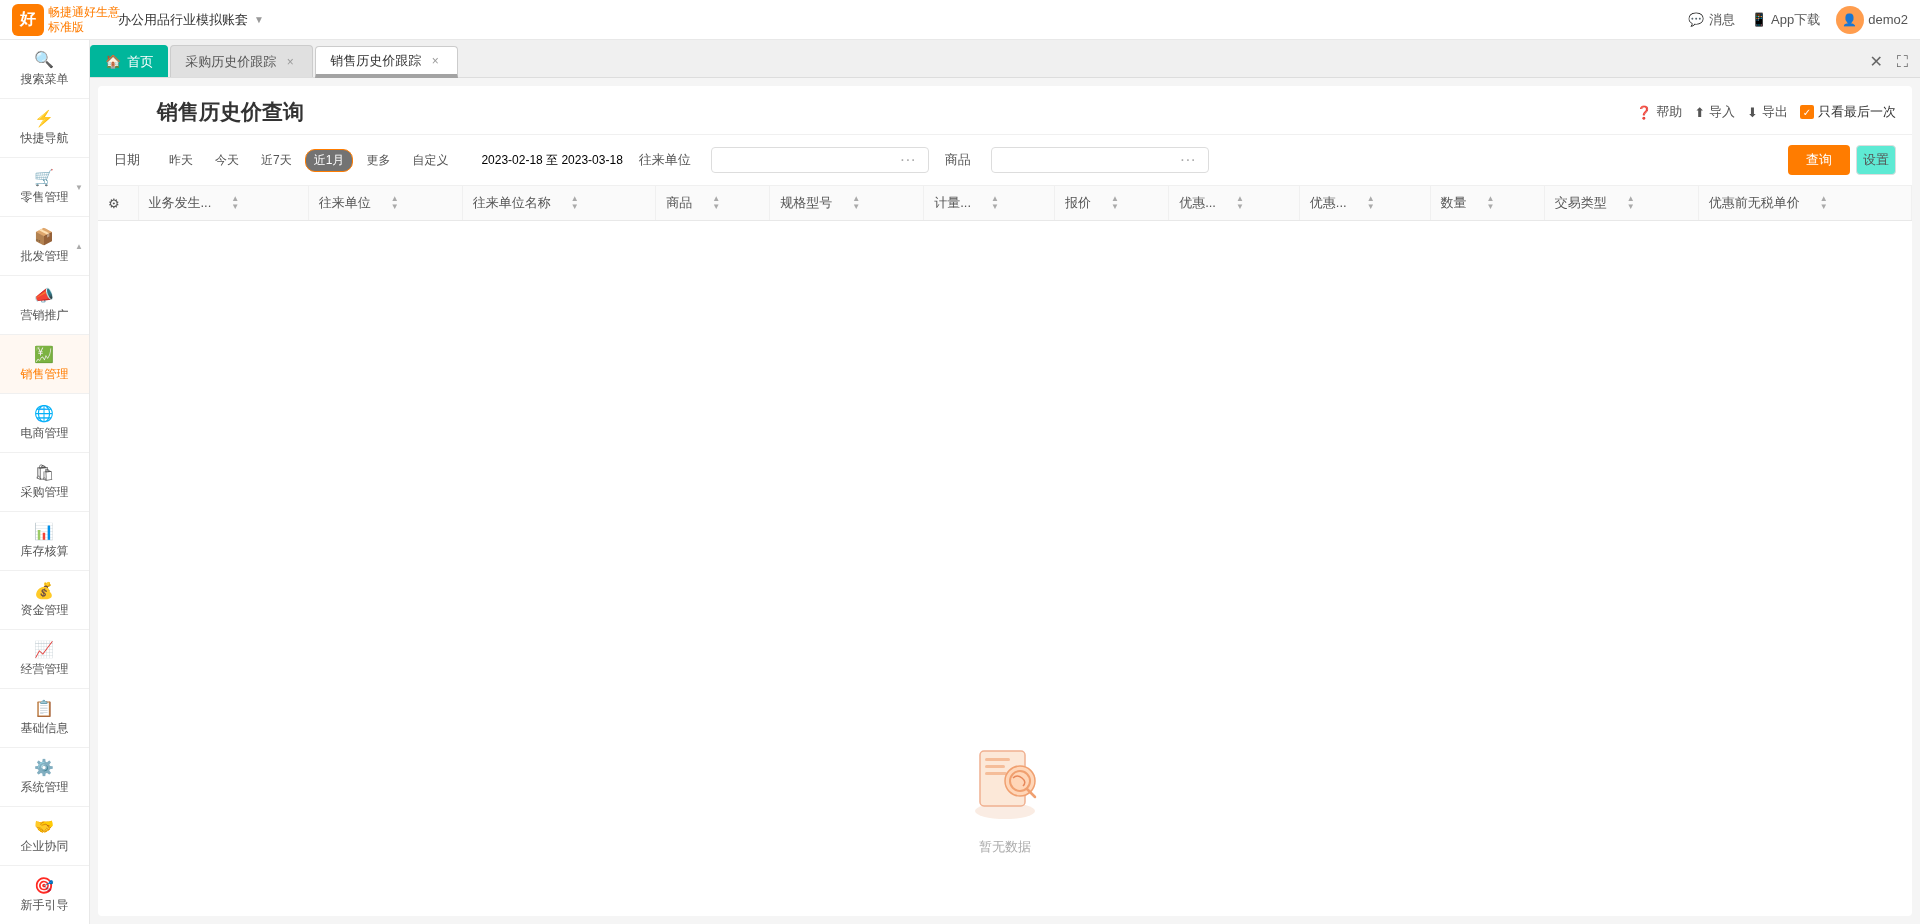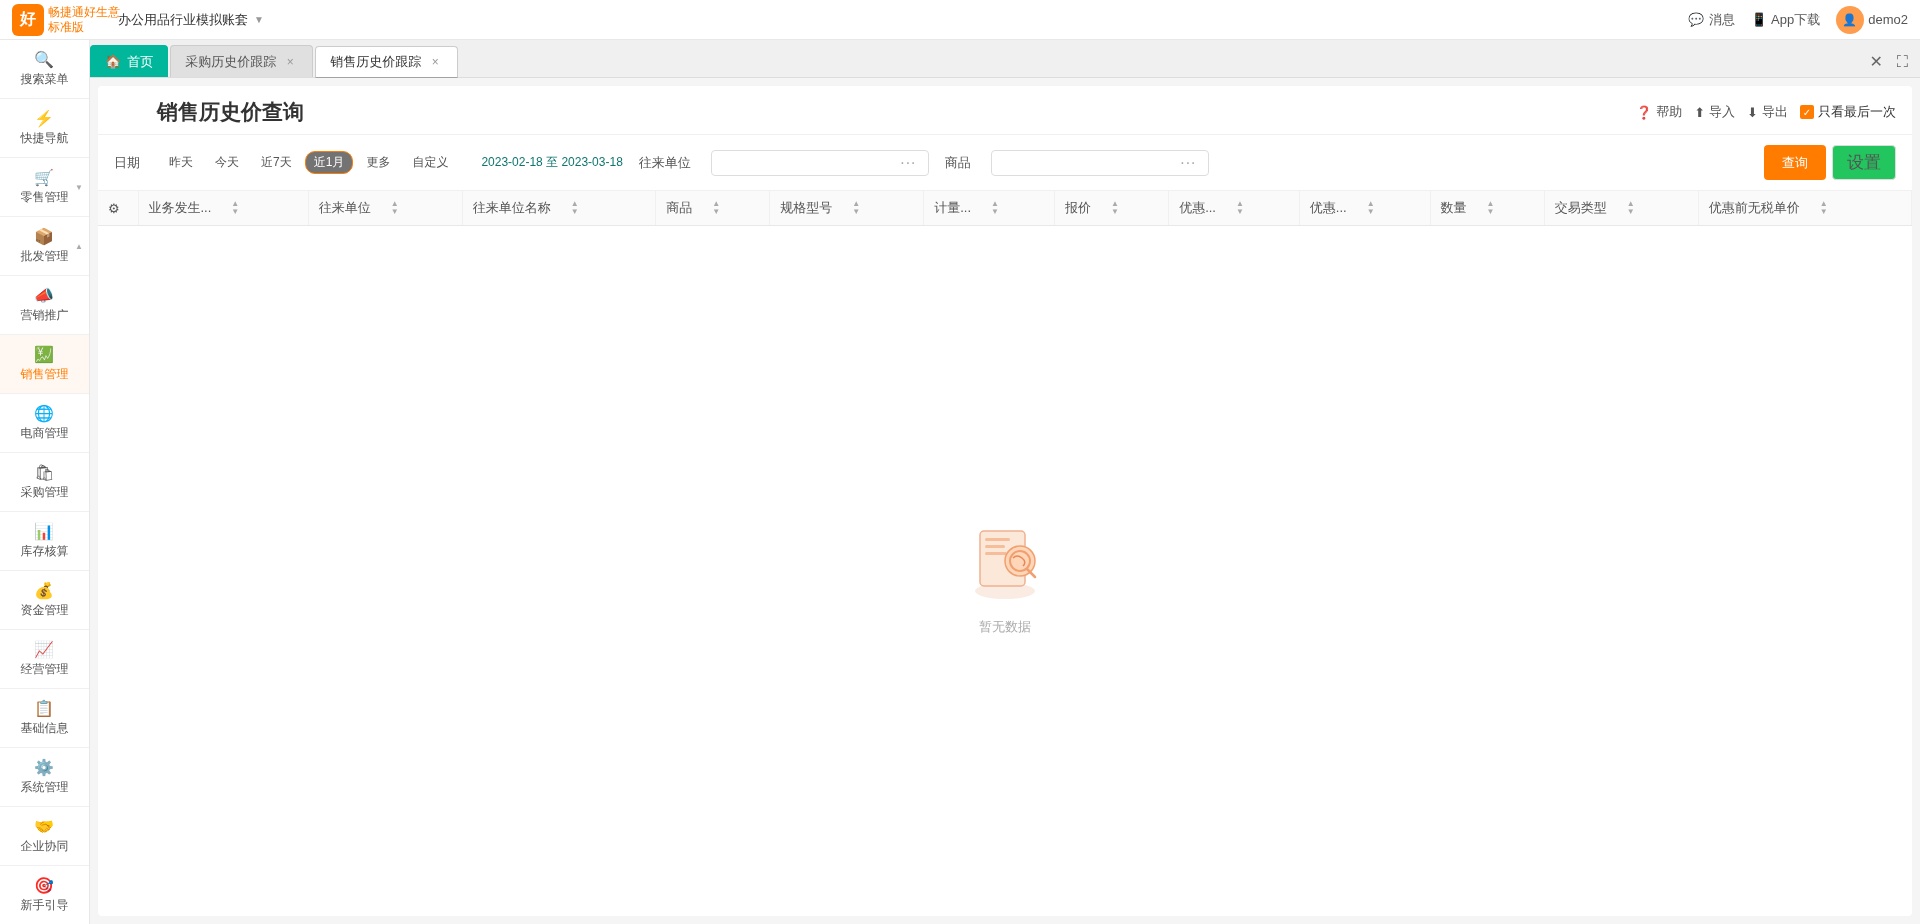--- a/index.html
+++ b/index.html
@@ -137,21 +137,21 @@
       border-radius: 4px 4px 0 0;
       cursor: pointer;
       font-size: 13px;
       color: #555;
       margin-right: 2px;
       gap: 6px;
     }
     .tab.active {
       background: #fff;
       color: #333;
-      border-bottom: 1px solid #a3a3a3;
+      border-bottom: 4px solid #a3a3a3;
       margin-bottom: -1px;
       z-index: 1;
     }
     .tab-home {
       background: #00b69b;
       color: #fff;
       border-color: #00b69b;
     }
     .tab-close {
       font-size: 12px;
@@ -278,21 +278,21 @@
       border: 1px solid transparent;
       text-align: center;
     }
     .date-btn.active {
       background: #737373;
       color: white;
       border-color: #ff7c00;
     }
     .date-range-text {
       font-size: 12px;
-      color: #0f766e;
+      color: #000000;
       margin-left: 4px;
     }
     .filter-input-wrapper {
       display: flex;
       align-items: center;
       border: 1px solid #ddd;
       border-radius: 4px;
       padding: 3px 8px;
       min-width: 200px;
       background: #fff;
@@ -313,27 +313,27 @@
     .search-btn {
       background: #ff7c00;
       color: white;
       border: none;
       border-radius: 4px;
       padding: 6px 18px;
       cursor: pointer;
       font-size: 13px;
     }
     .settings-btn {
-      background: #22c55e;
+      background: #5eead4;
       color: #555;
       border: 1px solid #ddd;
       border-radius: 4px;
-      padding: 5px 14px;
-      cursor: pointer;
-      font-size: 17px;
+      padding: 5px 6px;
+      cursor: pointer;
+      font-size: 13px;
     }
     .search-settings-group {
       display: flex;
       flex-direction: row;
       gap: 6px;
       margin-left: auto;
     }
 
     
     .table-area {
@@ -376,21 +376,21 @@
       width: 40px;
       text-align: center;
     }
 
     
     .empty-state {
       flex: 1;
       display: flex;
       flex-direction: column;
       align-items: center;
-      justify-content: center;
+      justify-content: flex-end;
       padding: 60px 0;
     }
     .empty-icon {
       width: 100px;
       height: 100px;
       margin-bottom: 12px;
     }
     .empty-text {
       color: #aaa;
       font-size: 13px;

